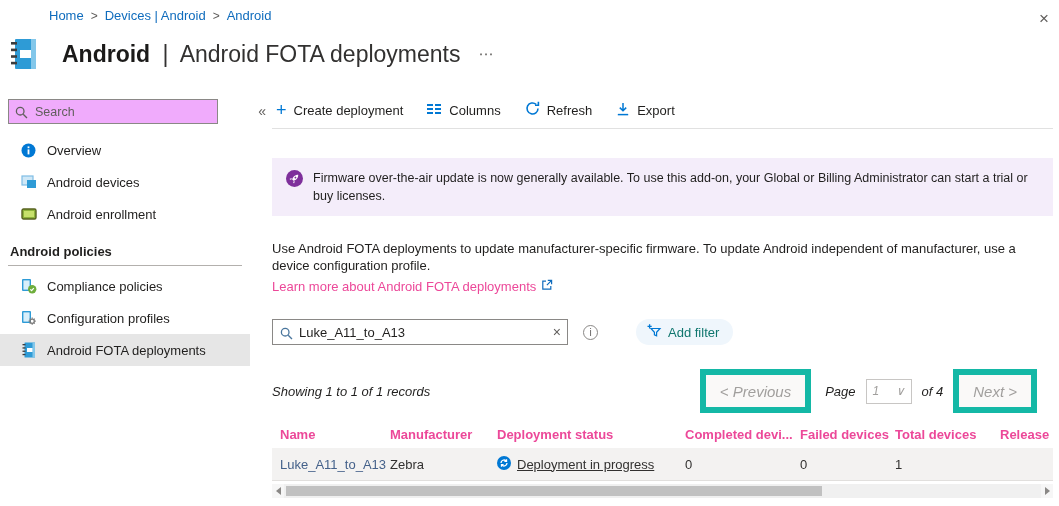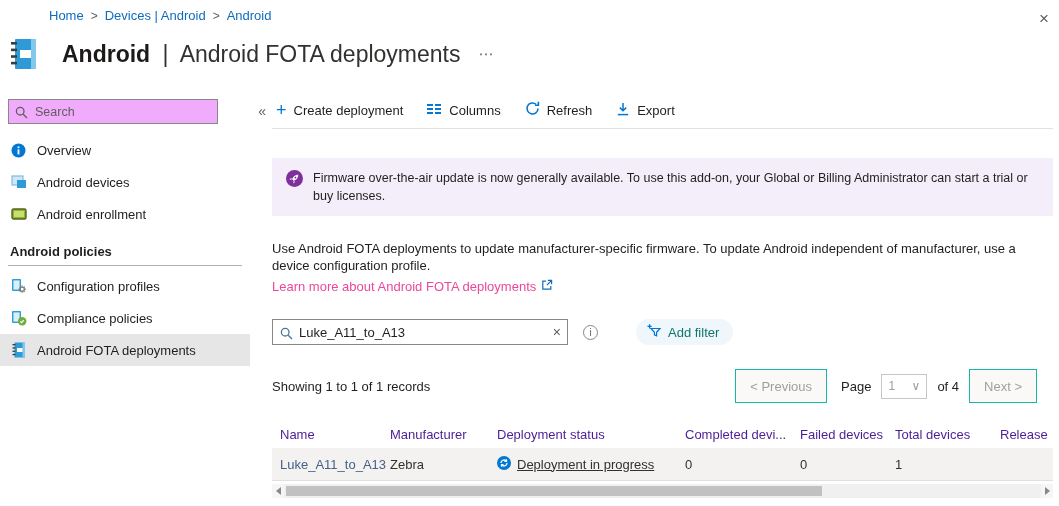--- a/index.html
+++ b/index.html
@@ -23,21 +23,21 @@
   .close { position:absolute; right:10px; top:10px; color:#605e5c; font-size:17px; cursor:pointer; line-height:1; }
 
   
   .sidebar { position:absolute; top:90px; left:0; width:250px; height:416px; }
   .sb-search-row { position:relative; height:26px; margin:9px 8px 0 8px; }
   .sb-search { width:210px; height:25px; border:1px solid #8a8886; background:#f0abfc; font-size:12.5px; padding:0 6px 0 26px; color:#323130; font-family:inherit; }
   .sb-search::placeholder { color:#605e5c; }
   .sb-search-ic { position:absolute; left:7px; top:6px; }
   .sb-collapse { position:absolute; right:-24px; top:4px; color:#605e5c; font-size:14px; cursor:pointer; }
   .sb-items { margin-top:9px; }
-  .sb-item { height:32px; display:flex; align-items:center; padding-left:10px; gap:10px; font-size:13px; color:#201f1e; cursor:pointer; }
+  .sb-item { height:32px; display:flex; align-items:center; padding-left:20px; gap:10px; font-size:13px; color:#201f1e; cursor:pointer; }
   .sb-item.selected { background:#e6e6e6; }
   .sb-section-title { font-size:13px; font-weight:700; color:#201f1e; padding:14px 0 6px 10px; }
   .sb-divider { border-bottom:1px solid #b3b0ad; margin:0 8px 4px 8px; }
   .sb-ic { width:17px; height:17px; display:flex; align-items:center; justify-content:center; flex:0 0 auto; }
 
   
   .main { position:absolute; top:90px; left:272px; width:781px; height:416px; }
 
   .toolbar { position:absolute; top:7px; left:4px; display:flex; gap:24px; align-items:center; height:26px; }
   .tb-item { display:flex; align-items:center; gap:7px; font-size:13px; color:#201f1e; cursor:pointer; }
@@ -52,31 +52,31 @@
   .learn-link { position:absolute; top:189px; left:0; font-size:13px; color:#ec4899; text-decoration:none; display:flex; align-items:center; gap:5px; cursor:pointer; }
 
   .filter-row { position:absolute; top:229px; left:0; display:flex; align-items:center; }
   .filter-box { position:relative; width:296px; height:26px; border:1px solid #8a8886; background:#fff; }
   .filter-input { width:100%; height:100%; border:0; outline:0; font-size:13px; padding:0 26px; color:#201f1e; font-family:inherit; }
   .filter-search-ic { position:absolute; left:7px; top:6px; }
   .filter-clear { position:absolute; right:6px; top:4px; color:#605e5c; font-size:14px; cursor:pointer; }
   .info-ic { width:15px; height:15px; border:1px solid #8a8886; border-radius:50%; color:#605e5c; font-size:10px; display:flex; align-items:center; justify-content:center; margin-left:15px; cursor:pointer; font-style:normal; }
   .add-filter { margin-left:38px; height:26px; padding:0 14px 0 10px; border-radius:13px; background:#eff6fc; display:flex; align-items:center; gap:6px; font-size:13px; color:#0f766e; cursor:pointer; }
 
-  .pager { position:absolute; top:279px; left:0; width:765px; display:flex; align-items:center; font-size:13px; }
+  .pager { position:absolute; top:279px; left:0; width:765px; display:flex; align-items:center; font-size:13px;font-style:italic; }
   .pager-summary { color:#201f1e; }
   .pager-right { margin-left:auto; display:flex; align-items:center; gap:10px; }
-  .pg-btn { height:25px; padding:16px 14px; background:#faf9f8; border:1px solid #14b8a6; color:#a19f9d; font-size:13px; display:flex; align-items:center; cursor:default; }
+  .pg-btn { height:25px; padding:16px 14px; background:#faf9f8; border:6px solid #14b8a6; color:#a19f9d; font-size:15px; display:flex; align-items:center; cursor:default; }
   .pg-label { color:#201f1e; margin-left:4px; }
   .pg-select { width:46px; height:25px; border:1px solid #c8c6c4; background:#fff; color:#a19f9d; display:flex; align-items:center; justify-content:space-between; padding:0 6px; font-size:12px; }
   .pg-of { color:#201f1e; }
 
   .grid { position:absolute; top:330px; left:0; width:781px; font-size:13px; }
   .grid-row { display:grid; grid-template-columns:110px 107px 188px 115px 95px 105px 1fr; align-items:center; padding-left:8px; }
-  .grid-head { height:28px; font-weight:400; color:#4c1d95; }
+  .grid-head { height:28px; font-weight:700; color:#ec4899; }
   .grid-data { height:33px; background:#f3f2f1; border-bottom:1px solid #e1dfdd; color:#323130; }
   .cell-name { color:#44618a; cursor:pointer; }
   .cell-status { display:flex; align-items:center; gap:6px;text-decoration:underline; }
 
   .hscroll { position:absolute; top:394px; left:0; width:781px; height:14px; background:#f6f6f6; display:flex; align-items:center; }
   .hs-arrow { width:12px; height:14px; display:flex; align-items:center; justify-content:center; cursor:pointer; }
   .tri-l { width:0; height:0; border-top:4px solid transparent; border-bottom:4px solid transparent; border-right:5px solid #8a8886; }
   .tri-r { width:0; height:0; border-top:4px solid transparent; border-bottom:4px solid transparent; border-left:5px solid #8a8886; }
   .hs-track { position:relative; flex:1; height:14px; background:#f0f0f0; }
   .hs-thumb { position:absolute; left:2px; top:2px; width:536px; height:10px; background:#c1c1c1; cursor:grab; }
@@ -158,38 +158,38 @@
       </div>
 
       <div class="sb-section-title">Android policies</div>
       <div class="sb-divider"></div>
 
       <div class="sb-item">
         <span class="sb-ic">
           <svg width="16" height="16" viewBox="0 0 16 16">
               <rect x="1" y="1" width="9" height="12" rx="1" fill="#2e9bd6"></rect>
               <rect x="2.4" y="2.4" width="6.2" height="9.2" fill="#d9effa"></rect>
+              <circle cx="11.2" cy="11.2" r="4.2" fill="#6fae3d"></circle>
+              <path d="M9.3 11.3l1.3 1.3 2.2-2.5" stroke="#fff" stroke-width="1.2" fill="none"></path>
+            </svg>
+        </span>
+        <span>Compliance policies</span>
+      </div>
+      <div class="sb-item">
+        <span class="sb-ic">
+          <svg width="16" height="16" viewBox="0 0 16 16">
+              <rect x="1" y="1" width="9" height="12" rx="1" fill="#2e9bd6"></rect>
+              <rect x="2.4" y="2.4" width="6.2" height="9.2" fill="#d9effa"></rect>
               <circle cx="11.2" cy="11.2" r="2.1" fill="none" stroke="#7a7a7a" stroke-width="1.3"></circle>
               <g stroke="#7a7a7a" stroke-width="1.2">
                 <path d="M11.2 7.6v1.2M11.2 13.6v1.2M7.6 11.2h1.2M13.6 11.2h1.2M8.7 8.7l.8.8M12.9 12.9l.8.8M13.7 8.7l-.8.8M9.5 12.9l-.8.8"></path>
               </g>
             </svg>
         </span>
         <span>Configuration profiles</span>
-      </div>
-      <div class="sb-item">
-        <span class="sb-ic">
-          <svg width="16" height="16" viewBox="0 0 16 16">
-              <rect x="1" y="1" width="9" height="12" rx="1" fill="#2e9bd6"></rect>
-              <rect x="2.4" y="2.4" width="6.2" height="9.2" fill="#d9effa"></rect>
-              <circle cx="11.2" cy="11.2" r="4.2" fill="#6fae3d"></circle>
-              <path d="M9.3 11.3l1.3 1.3 2.2-2.5" stroke="#fff" stroke-width="1.2" fill="none"></path>
-            </svg>
-        </span>
-        <span>Compliance policies</span>
       </div>
       <div class="sb-item selected">
         <span class="sb-ic">
           <svg width="15" height="16" viewBox="0 0 30 32">
               <rect x="7" y="1" width="21" height="30" rx="1" fill="#2e9bd6"></rect>
               <rect x="23" y="1" width="5" height="30" fill="#83c7ea"></rect>
               <rect x="12" y="12" width="11" height="8" fill="#ffffff"></rect>
               <g fill="#3d3d3d">
                 <rect x="3" y="4" width="6" height="2.6"></rect>
                 <rect x="3" y="10.6" width="6" height="2.6"></rect>

